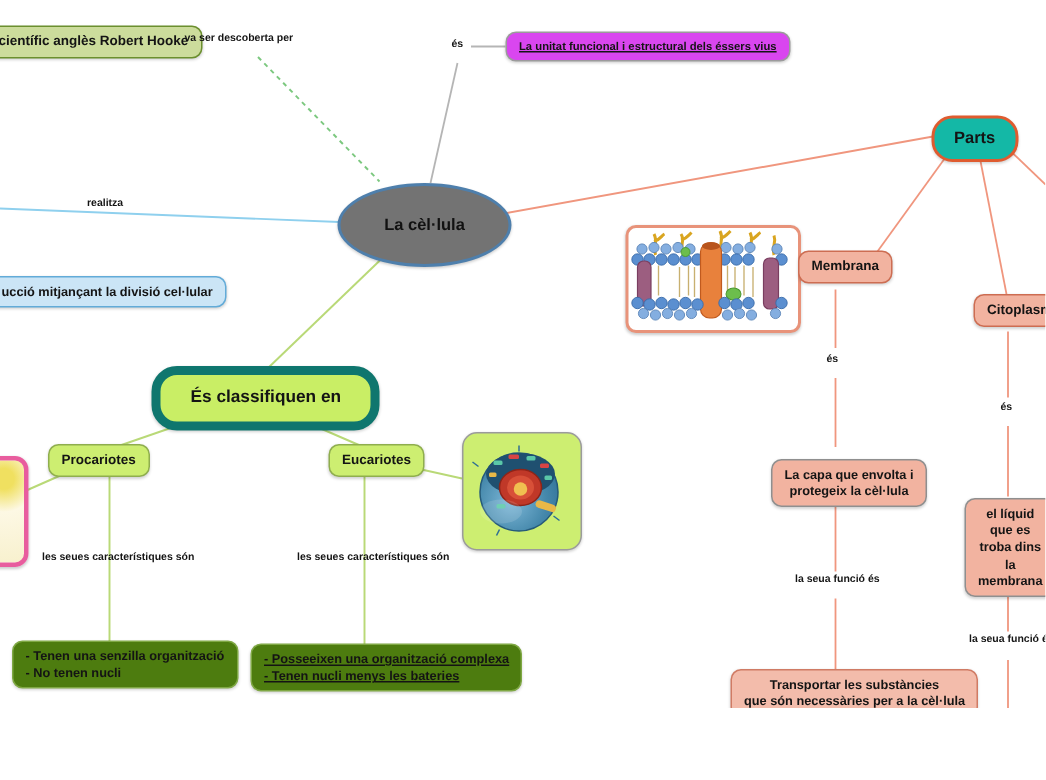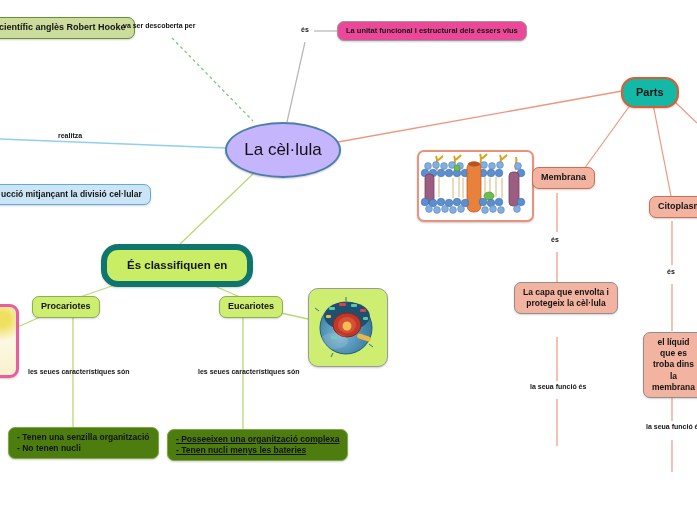--- a/index.html
+++ b/index.html
@@ -9,41 +9,41 @@
   }
   svg.wires{position:absolute;left:0;top:0;pointer-events:none;}
   .node{
     position:absolute;font-weight:bold;color:#141414;border-radius:7px;
     padding:4px 8px;font-size:8.5px;line-height:1.32;white-space:pre-line;
     box-shadow:0 1px 2px rgba(0,0,0,.18);
   }
   .nowrap{white-space:nowrap;}
   .center-text{text-align:center;}
   .olive{background:#ccdc9c;border:1.5px solid #6b8f2e;font-size:9px;}
-  .graybox{background:#ec4899;border:1.5px solid #9b9b9b;font-size:7.5px;}
+  .graybox{background:#d946ef;border:1.5px solid #9b9b9b;font-size:7.5px;text-decoration:underline;}
   .bluebox{background:#cbe5f6;border:1.5px solid #62abd8;}
   .yellowgreen{background:#cdee71;border:1.5px solid #8fae4e;font-size:9px;}
   .chars{background:#4d7c0f;border:1.5px solid #7fa844;}
   .greenpill{
     background:#c9ee65;border:6px solid #0f766e;border-radius:17px;
     font-size:11.5px;padding:8px 20px;
   }
   .partspill{
     background:#14b8a6;border:2px solid #df5b2f;border-radius:14px;
     font-size:11px;padding:6px 13px;
   }
   .salmon{background:#f2b3a0;border:1.5px solid #cd6d52;font-size:9px;}
   .salmon-gray{background:#f2b3a0;border:1.5px solid #8f8f8f;}
   .salmon-soft{background:#f3bcab;border:1.5px solid #d07b64;}
   .salmon-light{background:#f7cfc1;border:1.5px solid #e8927a;}
   .ellipse{
     position:absolute;left:225px;top:122px;width:112px;height:52px;
-    background:#c4b5fd;border:2.5px solid #4e7fac;border-radius:50%;
+    background:#737373;border:2.5px solid #4e7fac;border-radius:50%;
     display:flex;align-items:center;justify-content:center;
-    font-weight:normal;font-size:17px;box-shadow:0 1px 2px rgba(0,0,0,.2);
+    font-weight:bold;font-size:11px;box-shadow:0 1px 2px rgba(0,0,0,.2);
   }
   .edge-label{
     position:absolute;font-size:7px;font-weight:bold;color:#141414;white-space:nowrap;
   }
   .imgbox{position:absolute;box-shadow:0 1px 2px rgba(0,0,0,.2);}
   .membrane-img{left:417px;top:150px;width:113px;height:68px;background:#fff;
     border:2.5px solid #e8937a;border-radius:7px;}
   .cell-img{left:308px;top:288px;width:78px;height:77px;background:#cdee71;
     border:1.5px solid #9b9b9b;border-radius:10px;}
   .prok-img{left:-41px;top:304px;width:54px;height:68px;
@@ -221,25 +221,27 @@
       </g>
     </svg>
   </div>
 
   <div class="node salmon nowrap" style="left:532px;top:167px;">Membrana</div>
   <div class="node salmon nowrap" style="left:649px;top:196px;">Citoplasma</div>
 
   <div class="edge-label" style="left:551px;top:236px;">és</div>
   <div class="edge-label" style="left:667px;top:268px;">és</div>
 
-  <div class="node salmon-gray center-text" style="left:514px;top:282px;">La capa que envolta i
+  <div class="node salmon-gray center-text" style="left:514px;top:306px;">La capa que envolta i
 protegeix la cèl·lula</div>
   <div class="node salmon-gray center-text" style="left:643px;top:332px;">el líquid que es
 troba dins la
 membrana</div>
 
   <div class="edge-label" style="left:530px;top:383px;">la seua funció és</div>
   <div class="edge-label" style="left:646px;top:423px;">la seua funció és</div>
 
+  <div class="node salmon-soft center-text" style="left:487px;top:446px;">Transportar les substàncies
+que són necessàries per a la cèl·lula</div>
   <div class="node salmon-light center-text" style="left:602px;top:490px;">- Emmagatzemar al
 - Transformar els aliment</div>
 
 </div>
 
 </body></html>

